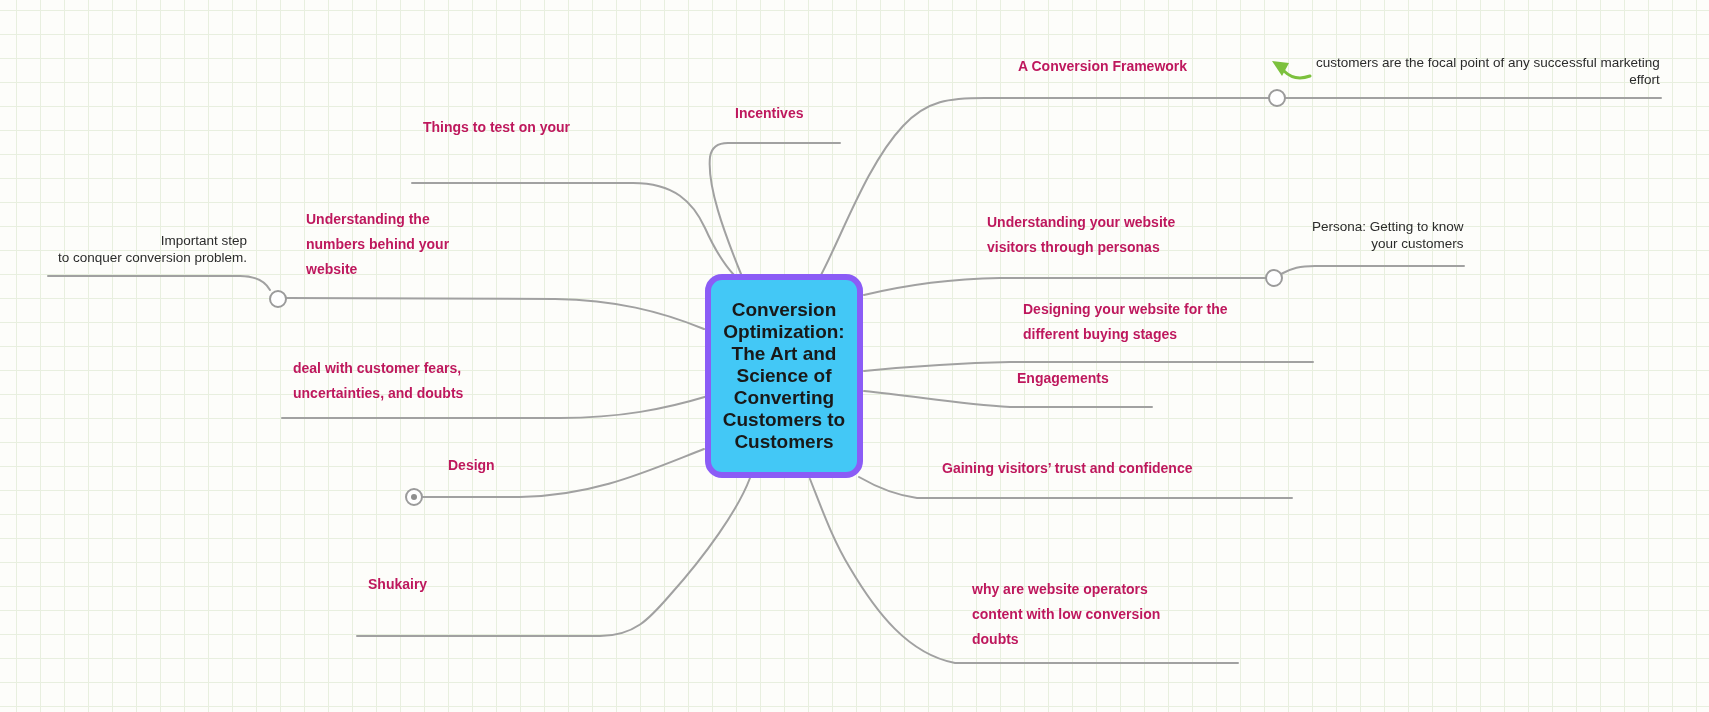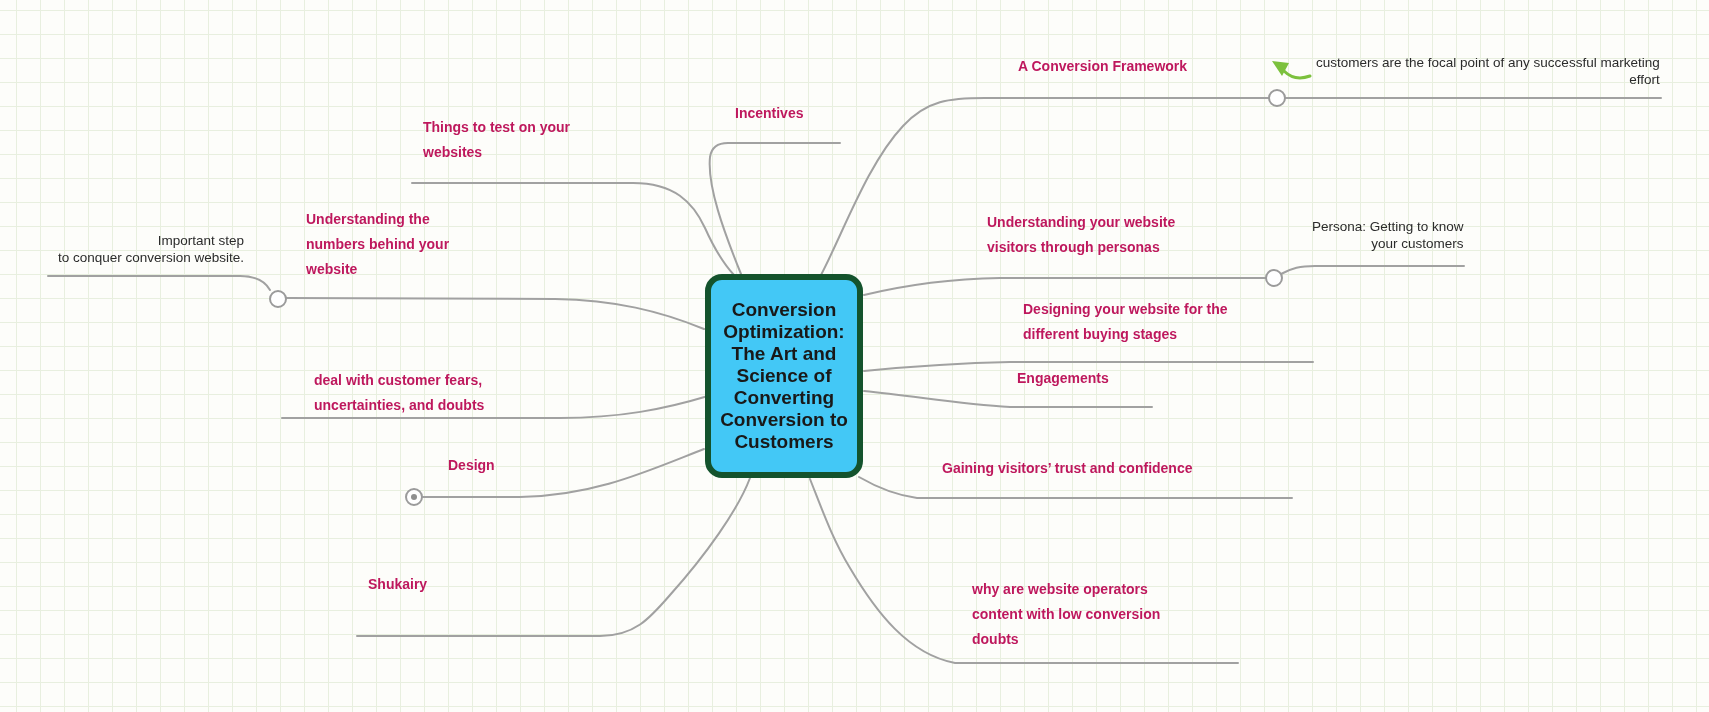--- a/index.html
+++ b/index.html
@@ -30,21 +30,21 @@
     position: absolute; z-index: 2;
     font-size: 13.5px; font-weight: 400; color: #2b2b2b;
     line-height: 16.5px; white-space: nowrap;
   }
   .note .ln { display: block; text-align: right; }
 
   .central {
     position: absolute; z-index: 3;
     left: 705px; top: 274px; width: 158px; height: 204px;
     background: #43c8f6;
-    border: 6px solid #14532d;
+    border: 6px solid #8b5cf6;
     border-radius: 17px;
     display: flex; flex-direction: column; justify-content: center; align-items: center;
     text-align: center;
     font-size: 19px; font-weight: 700; color: #191919; line-height: 22px;
   }
   .central .ln { display: block; }
 </style>
 </head>
 <body>
 
@@ -81,36 +81,35 @@
     <polygon class="arrow-head" points="1272,61 1289,63 1282,76"></polygon>
   </g>
 </svg>
 
 <div class="central">
   <span class="ln">Conversion</span>
   <span class="ln">Optimization:</span>
   <span class="ln">The Art and</span>
   <span class="ln">Science of</span>
   <span class="ln">Converting</span>
-  <span class="ln">Conversion to</span>
+  <span class="ln">Customers to</span>
   <span class="ln">Customers</span>
 </div>
 
 <div class="topic" style="left:423px; top:115px;">
   <span class="ln">Things to test on your</span>
-  <span class="ln">websites</span>
 </div>
 
 <div class="topic" style="left:306px; top:207px;">
   <span class="ln">Understanding the</span>
   <span class="ln">numbers behind your</span>
   <span class="ln">website</span>
 </div>
 
-<div class="topic" style="left:293px; top:368px;margin-left:21px;">
+<div class="topic" style="left:293px; top:356px;">
   <span class="ln">deal with customer fears,</span>
   <span class="ln">uncertainties, and doubts</span>
 </div>
 
 <div class="topic" style="left:448px; top:453px;">
   <span class="ln">Design</span>
 </div>
 
 <div class="topic" style="left:368px; top:572px;">
   <span class="ln">Shukairy</span>
@@ -143,21 +142,21 @@
 </div>
 
 <div class="topic" style="left:972px; top:577px;">
   <span class="ln">why are website operators</span>
   <span class="ln">content with low conversion</span>
   <span class="ln">doubts</span>
 </div>
 
 <div class="note" style="left:58px; top:233px;">
   <span class="ln">Important step</span>
-  <span class="ln">to conquer conversion website.</span>
+  <span class="ln">to conquer conversion problem.</span>
 </div>
 
 <div class="note" style="left:1316px; top:55px;">
   <span class="ln">customers are the focal point of any successful marketing</span>
   <span class="ln">effort</span>
 </div>
 
 <div class="note" style="left:1312px; top:219px;">
   <span class="ln">Persona: Getting to know</span>
   <span class="ln">your customers</span>

